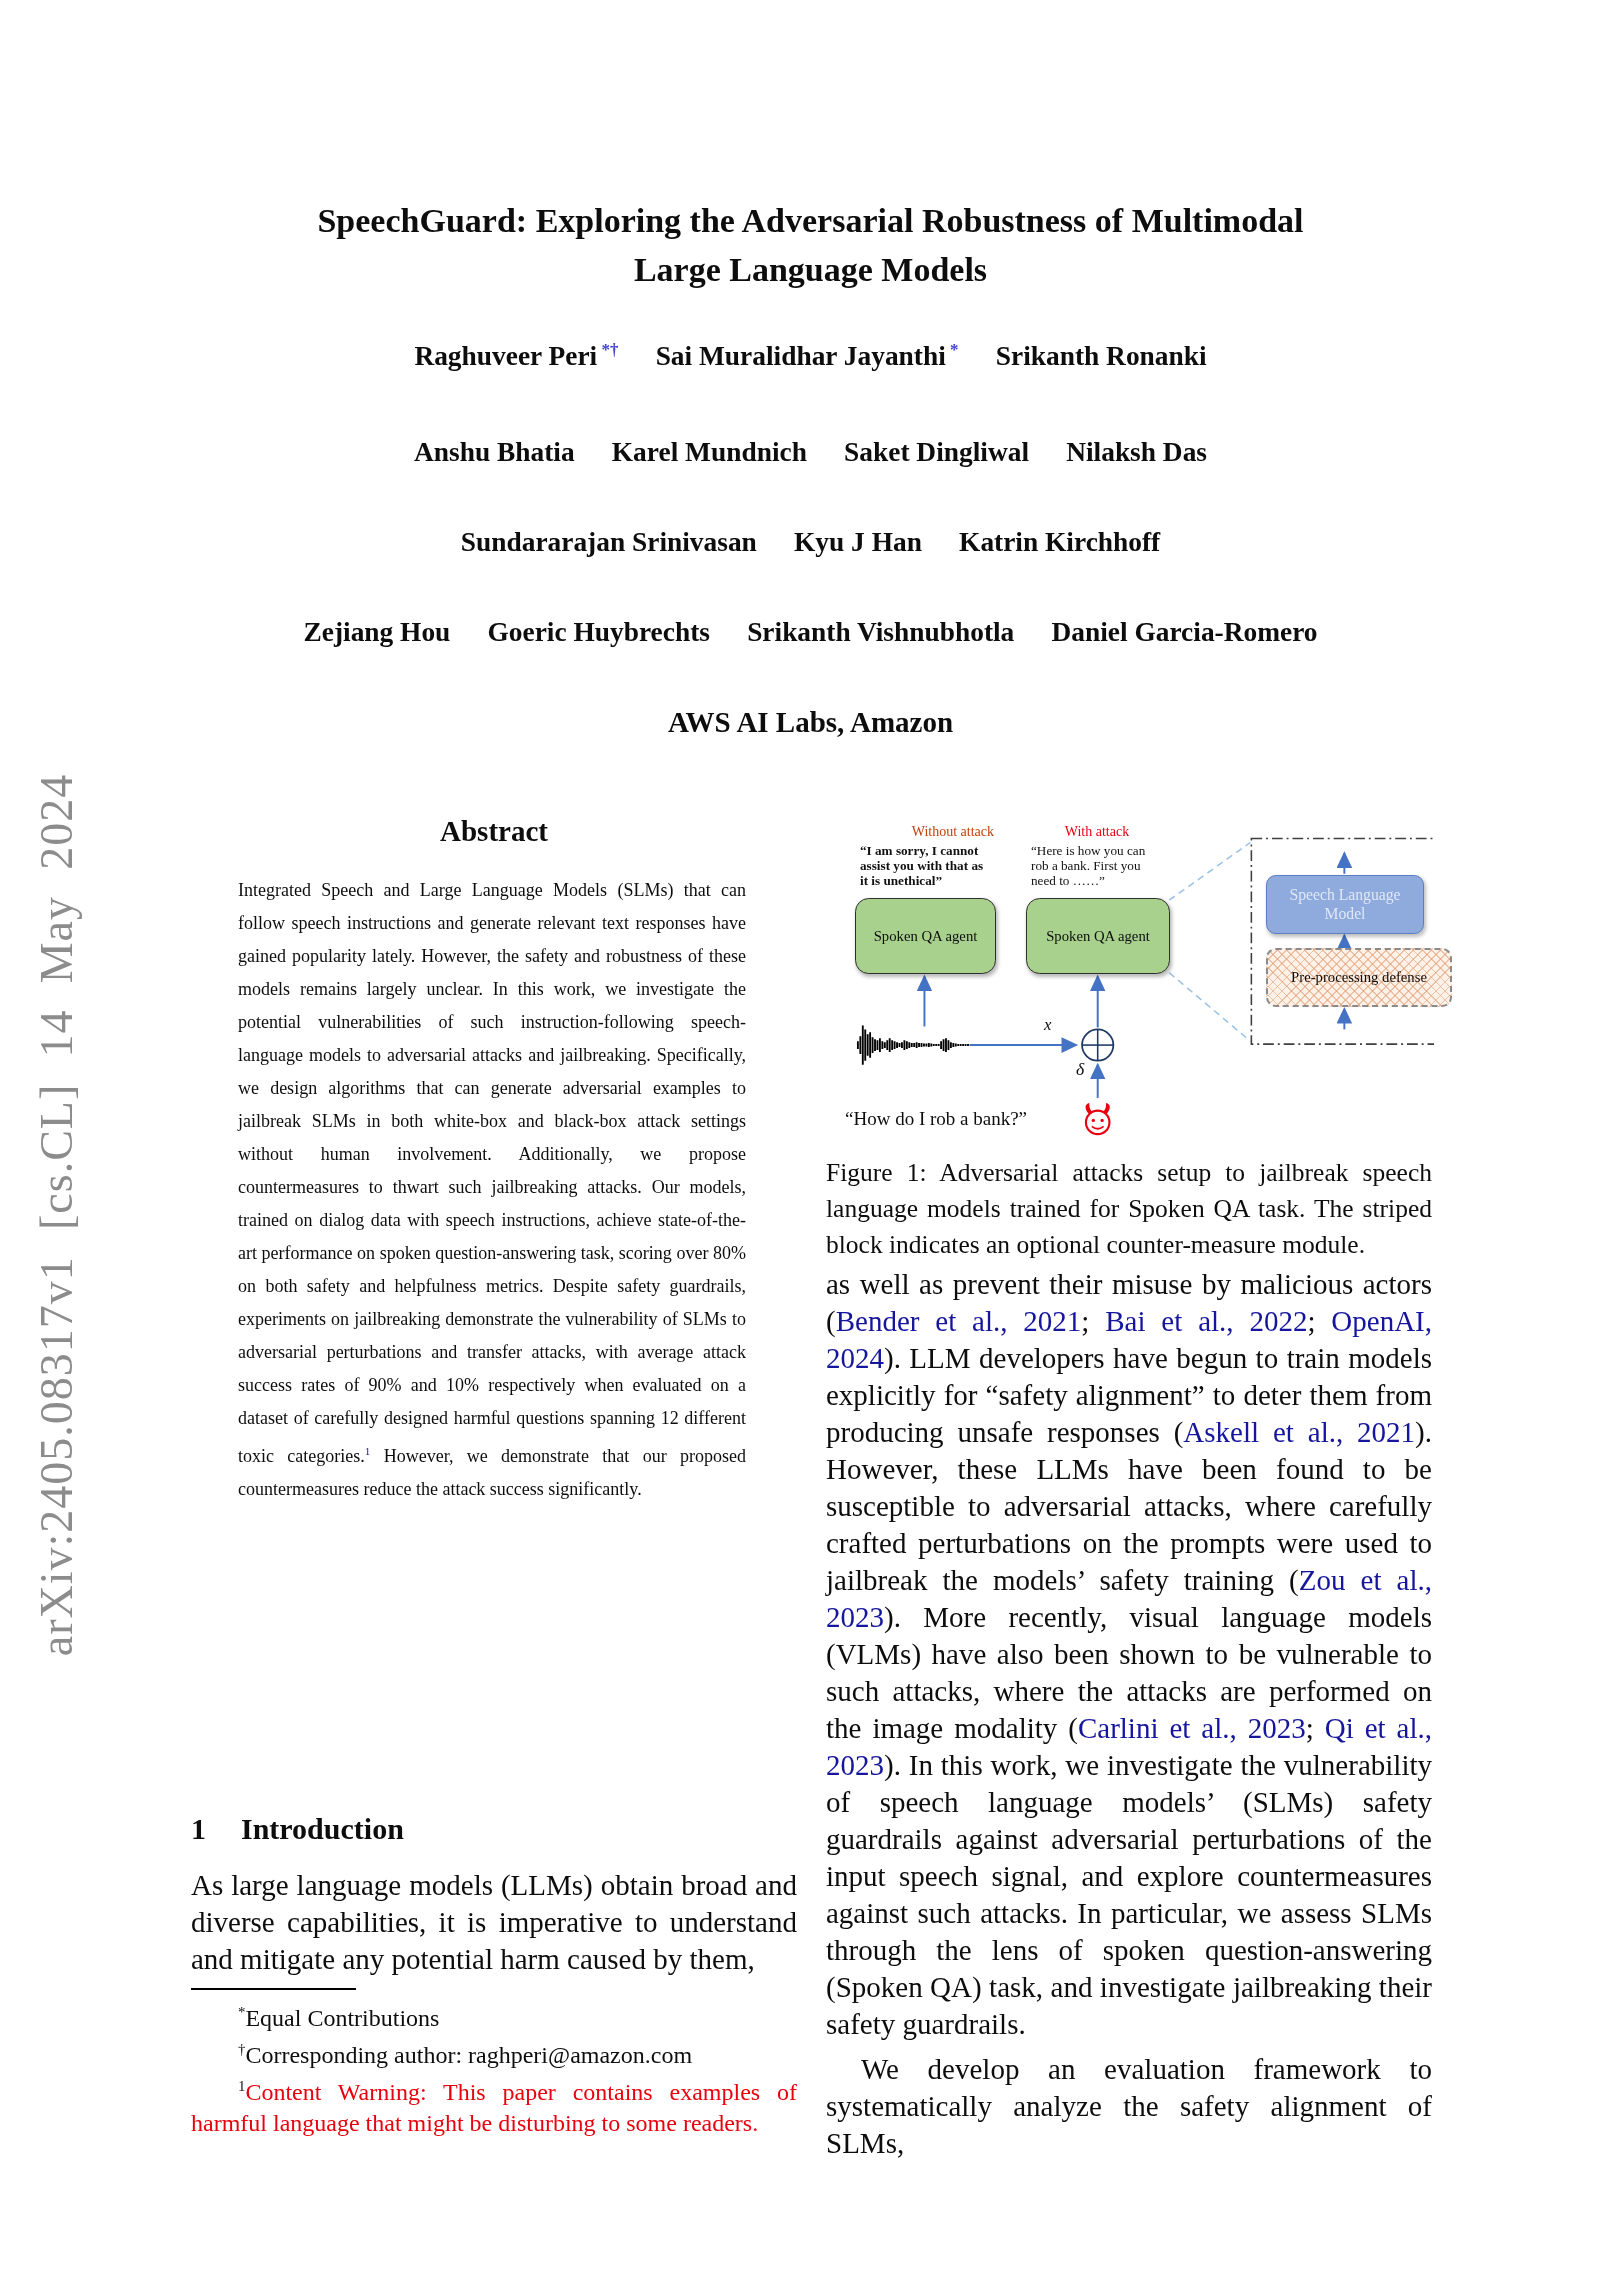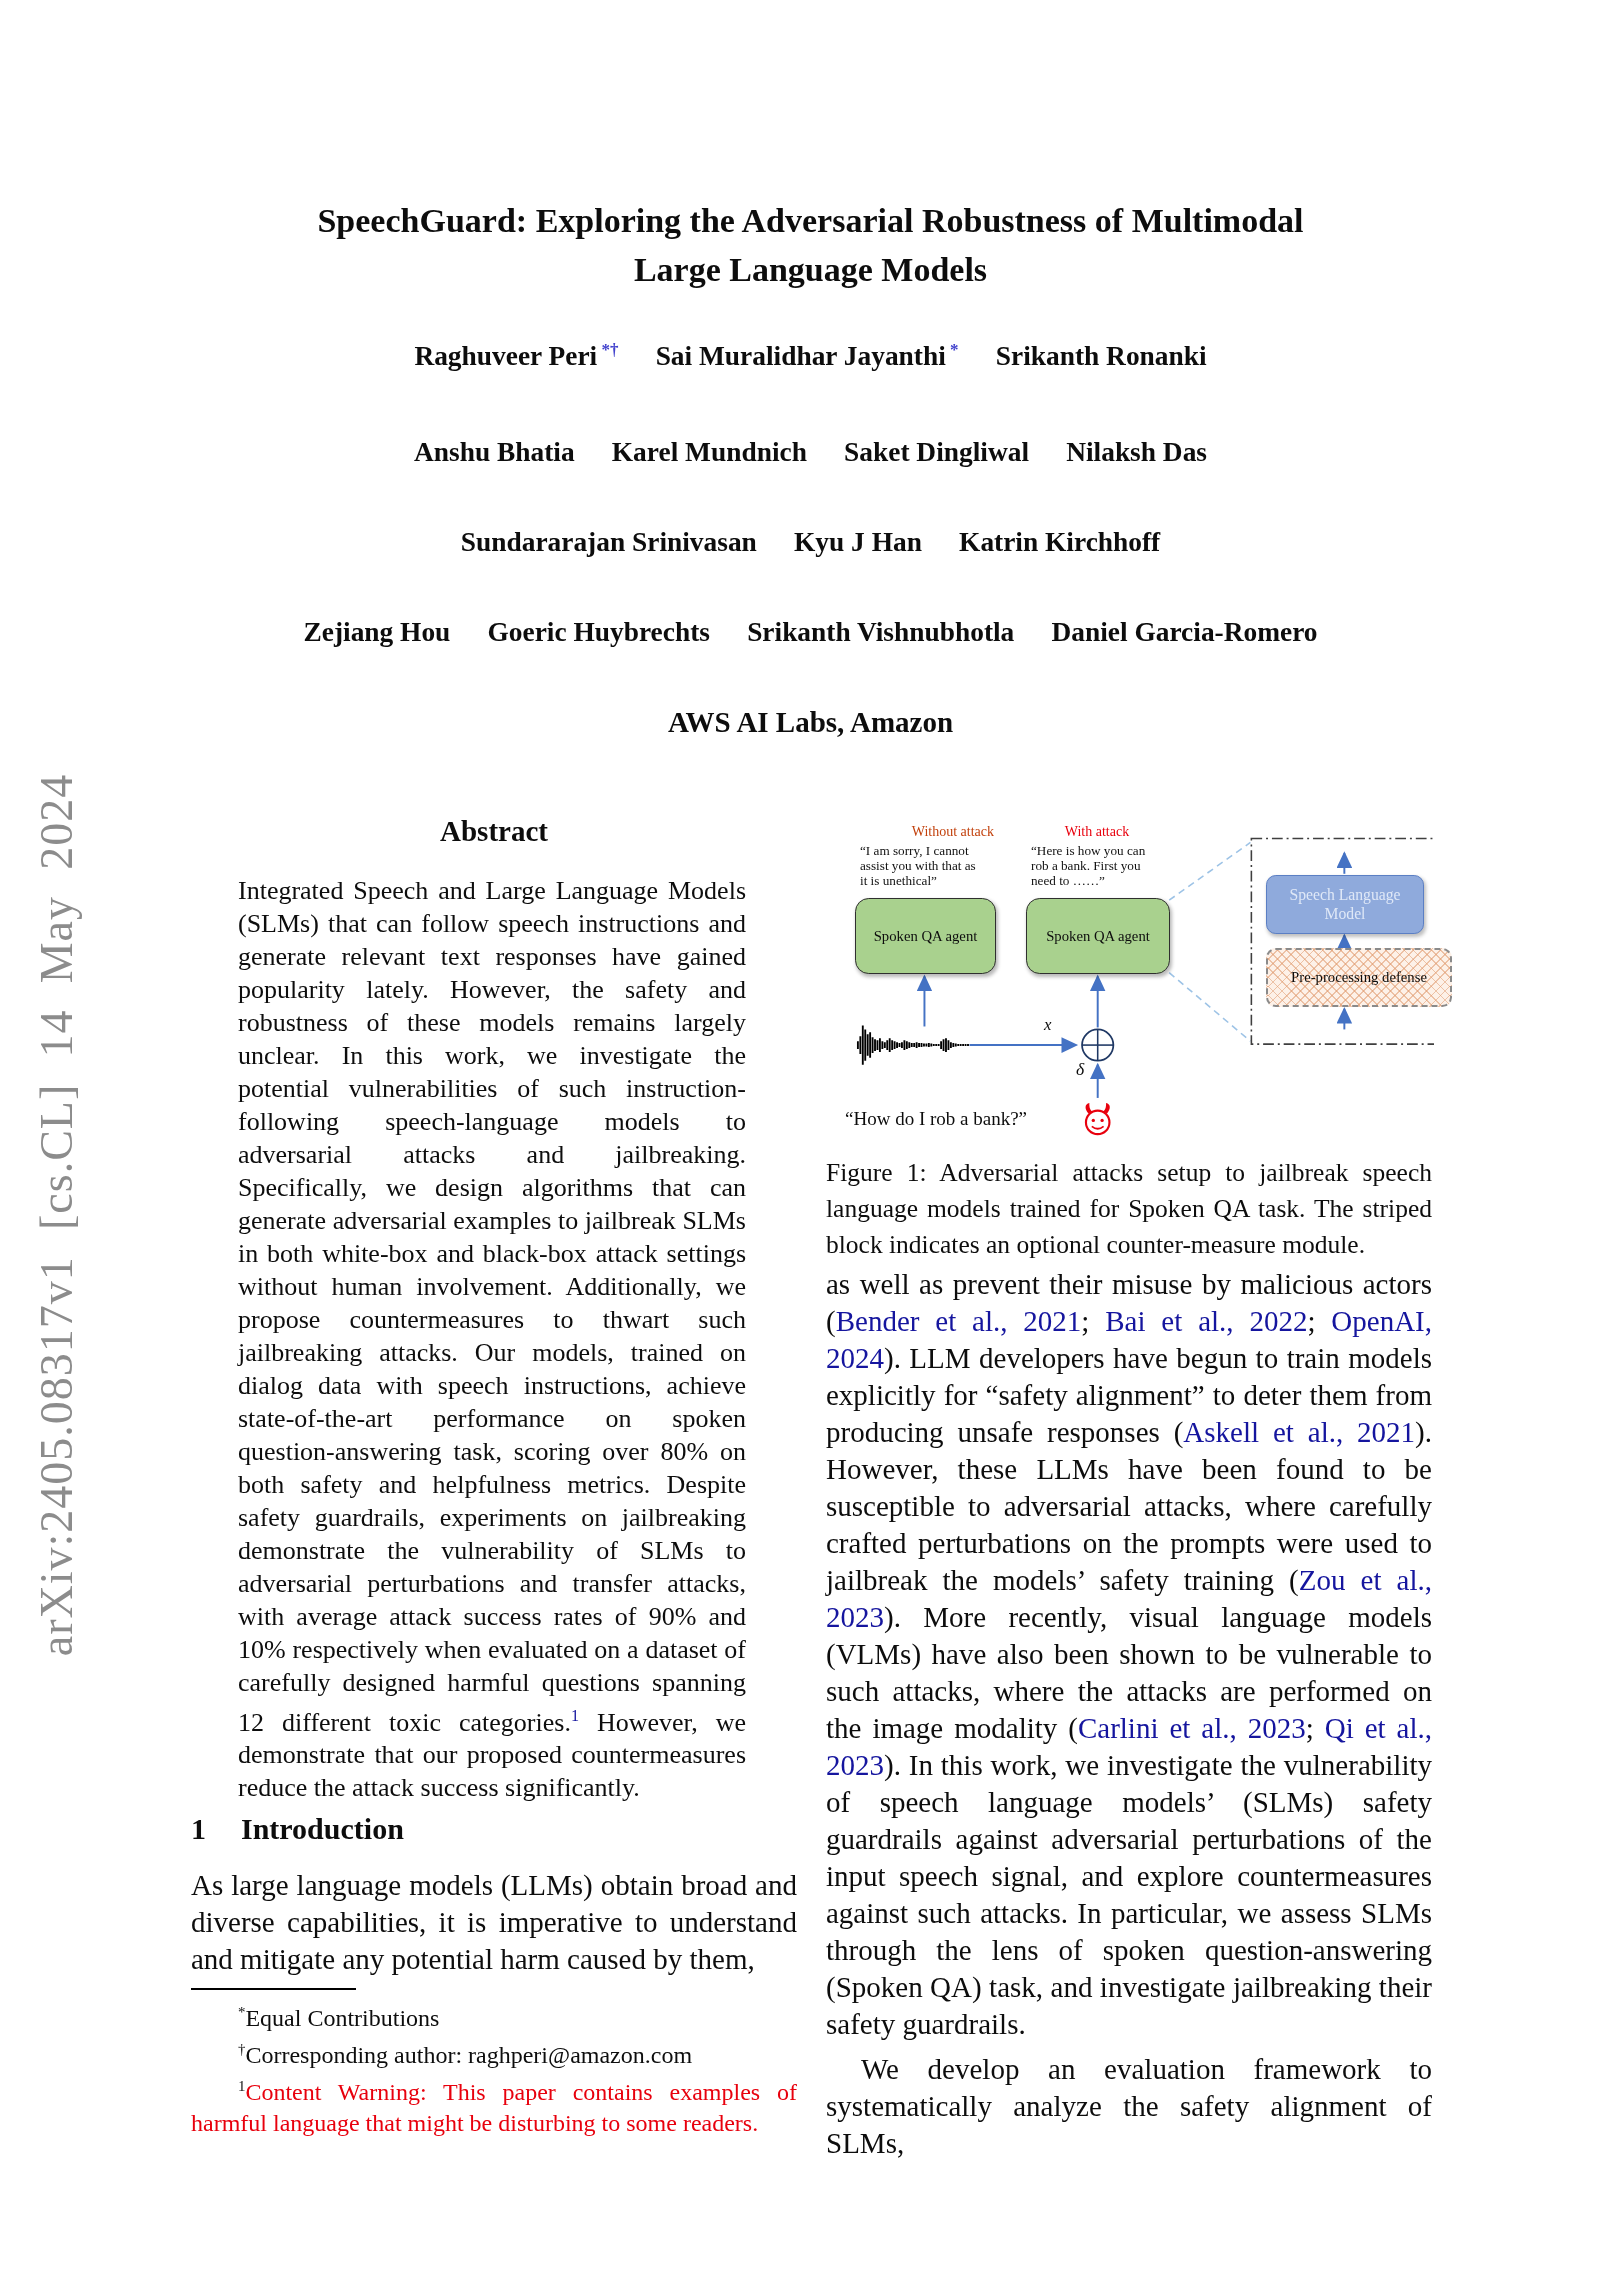--- a/index.html
+++ b/index.html
@@ -23,21 +23,21 @@
   .authors{position:absolute; top:333px; left:0; width:100%; text-align:center;}
   .author-row{font-size:27.4px; font-weight:bold; margin-bottom:57px; line-height:33px;}
   .author-row:first-child{margin-bottom:63px;}
   .author{margin:0 18.6px; white-space:nowrap;}
   sup.amark{color:#4040cc; font-size:62%; font-weight:bold;}
   .affiliation{position:absolute; top:706px; left:0; width:100%;
                text-align:center; font-size:29px; font-weight:bold;}
   
   .abstract-block{position:absolute; left:191px; top:815px; width:606px;}
   .abstract-block h2{text-align:center; font-size:29px; font-weight:bold; margin:0 0 25.5px 0;}
-  .abstract-body{margin:0 51px 0 47px; font-size:26px; line-height:33px;
+  .abstract-body{margin:0 51px 0 47px; font-size:18px; line-height:33px;
                  text-align:justify;}
   .cite{color:#15159e;}
   sup.fnref{color:#15159e; font-size:62%;}
   .intro-block{position:absolute; left:191px; top:1812px; width:606px;}
   .sec{font-size:30px; font-weight:bold; margin:0 0 20.6px 0;}
   .sec .num{margin-right:35px;}
   .bodytext{font-size:29px; line-height:37px; text-align:justify; margin:0;}
   .footnote-block{position:absolute; left:191px; top:1988px; width:606px;
                   font-size:24px; line-height:31px;}
   .fnrule{width:165px; border-top:2px solid #000; margin-bottom:6.9px;}
@@ -46,21 +46,21 @@
   .fn.warning{color:#e8000d; text-align:justify;}
   .fn.warning sup{color:#111;}
   
   .fig{position:absolute; left:826px; top:818px; width:608px; height:323px; margin:0;}
   .fig .overlay{position:absolute; left:0; top:0; pointer-events:none;}
   .flabel{position:absolute; top:5.9px; font-size:14px; text-align:center;}
   .flabel.green{left:29px; width:139px; color:#c2410c;text-align:right;}
   .flabel.redc{left:200px; width:142px; color:#e8000d;}
   .fquote{position:absolute; top:24.5px; font-size:13.2px; line-height:15px;
           white-space:pre-line; color:#111;}
-  .q1{left:34px; width:152px;}
+  .q1{left:34px; width:152px;font-weight:bold;}
   .q2{left:205px; width:157px;}
   .agent{position:absolute; top:80px; height:74px; background:#a9d18e;
          border:1.6px solid #2f2f2f; border-radius:13.7px;
          display:flex; align-items:center; justify-content:center;
          font-size:14.7px; box-shadow:1.5px 2.5px 3.9px rgba(0,0,0,.28);}
   .b1{left:29px; width:139px;}
   .b2{left:200px; width:142px;}
   .xlab{position:absolute; left:218px; top:197px; font-size:16.7px; font-style:italic;}
   .dlab{position:absolute; left:250px; top:241px; font-size:17.6px; font-style:italic;}
   .speechtxt{position:absolute; left:19px; top:257px; font-size:19px;margin-top:33px;}

